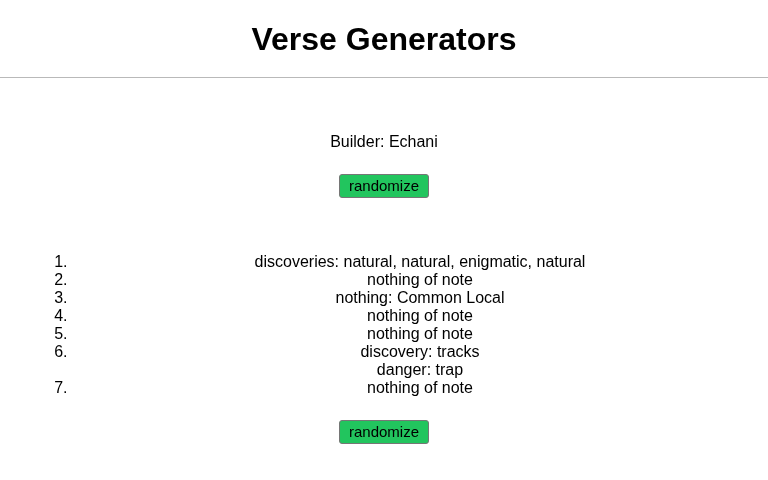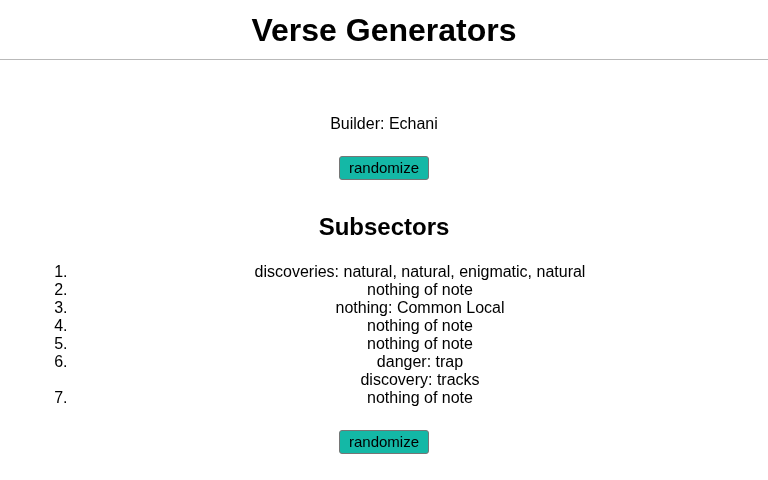--- a/index.html
+++ b/index.html
@@ -11,21 +11,21 @@
   body {
     width: 768px;
     height: 480px;
     font-family: "Liberation Sans", sans-serif;
     color: #000000;
     overflow: hidden;
   }
 
   
   .page-header {
-    height: 60px;
+    height: 78px;
     box-sizing: border-box;
     border-bottom: 1px solid #b9b9b9;
     display: flex;
     align-items: center;
     justify-content: center;
   }
   .page-title {
     font-size: 32px;
     font-weight: bold;
     letter-spacing: 0px;
@@ -64,21 +64,21 @@
     text-align: center;
   }
   #ruins-button-row { padding-top: 19px; }
   #subsectors-button-row { padding-top: 23px; }
 
   button.randomize-button {
     font-family: "Liberation Sans", sans-serif;
     font-size: 15px;
     line-height: normal;
     color: #000000;
-    background-color: #14b8a6;
+    background-color: #22c55e;
     border: 1px solid #767676;
     border-radius: 3px;
     padding: 2px 9px 3px 9px;
     cursor: pointer;
   }
 
   
   #subsectors-section {
     padding-top: 33px;
   }
@@ -116,41 +116,40 @@
   <section class="section" id="ruins-section">
 
     <p class="builder-line">Builder: Echani</p>
 
     <div class="button-row" id="ruins-button-row">
       <button class="randomize-button" type="button">randomize</button>
     </div>
   </section>
 
   <section class="section" id="subsectors-section">
-    <h2 class="section-title">Subsectors</h2>
 
     <ol class="subsector-list" id="subsector-list">
         <li>
           <span class="entry-line">discoveries: natural, natural, enigmatic, natural</span>
         </li>
         <li>
           <span class="entry-line">nothing of note</span>
         </li>
         <li>
           <span class="entry-line">nothing: Common Local</span>
         </li>
         <li>
           <span class="entry-line">nothing of note</span>
         </li>
         <li>
           <span class="entry-line">nothing of note</span>
         </li>
         <li>
+          <span class="entry-line">discovery: tracks</span>
           <span class="entry-line">danger: trap</span>
-          <span class="entry-line">discovery: tracks</span>
         </li>
         <li>
           <span class="entry-line">nothing of note</span>
         </li>
       </ol>
 
     <div class="button-row" id="subsectors-button-row">
       <button class="randomize-button" type="button">randomize</button>
     </div>
   </section>

